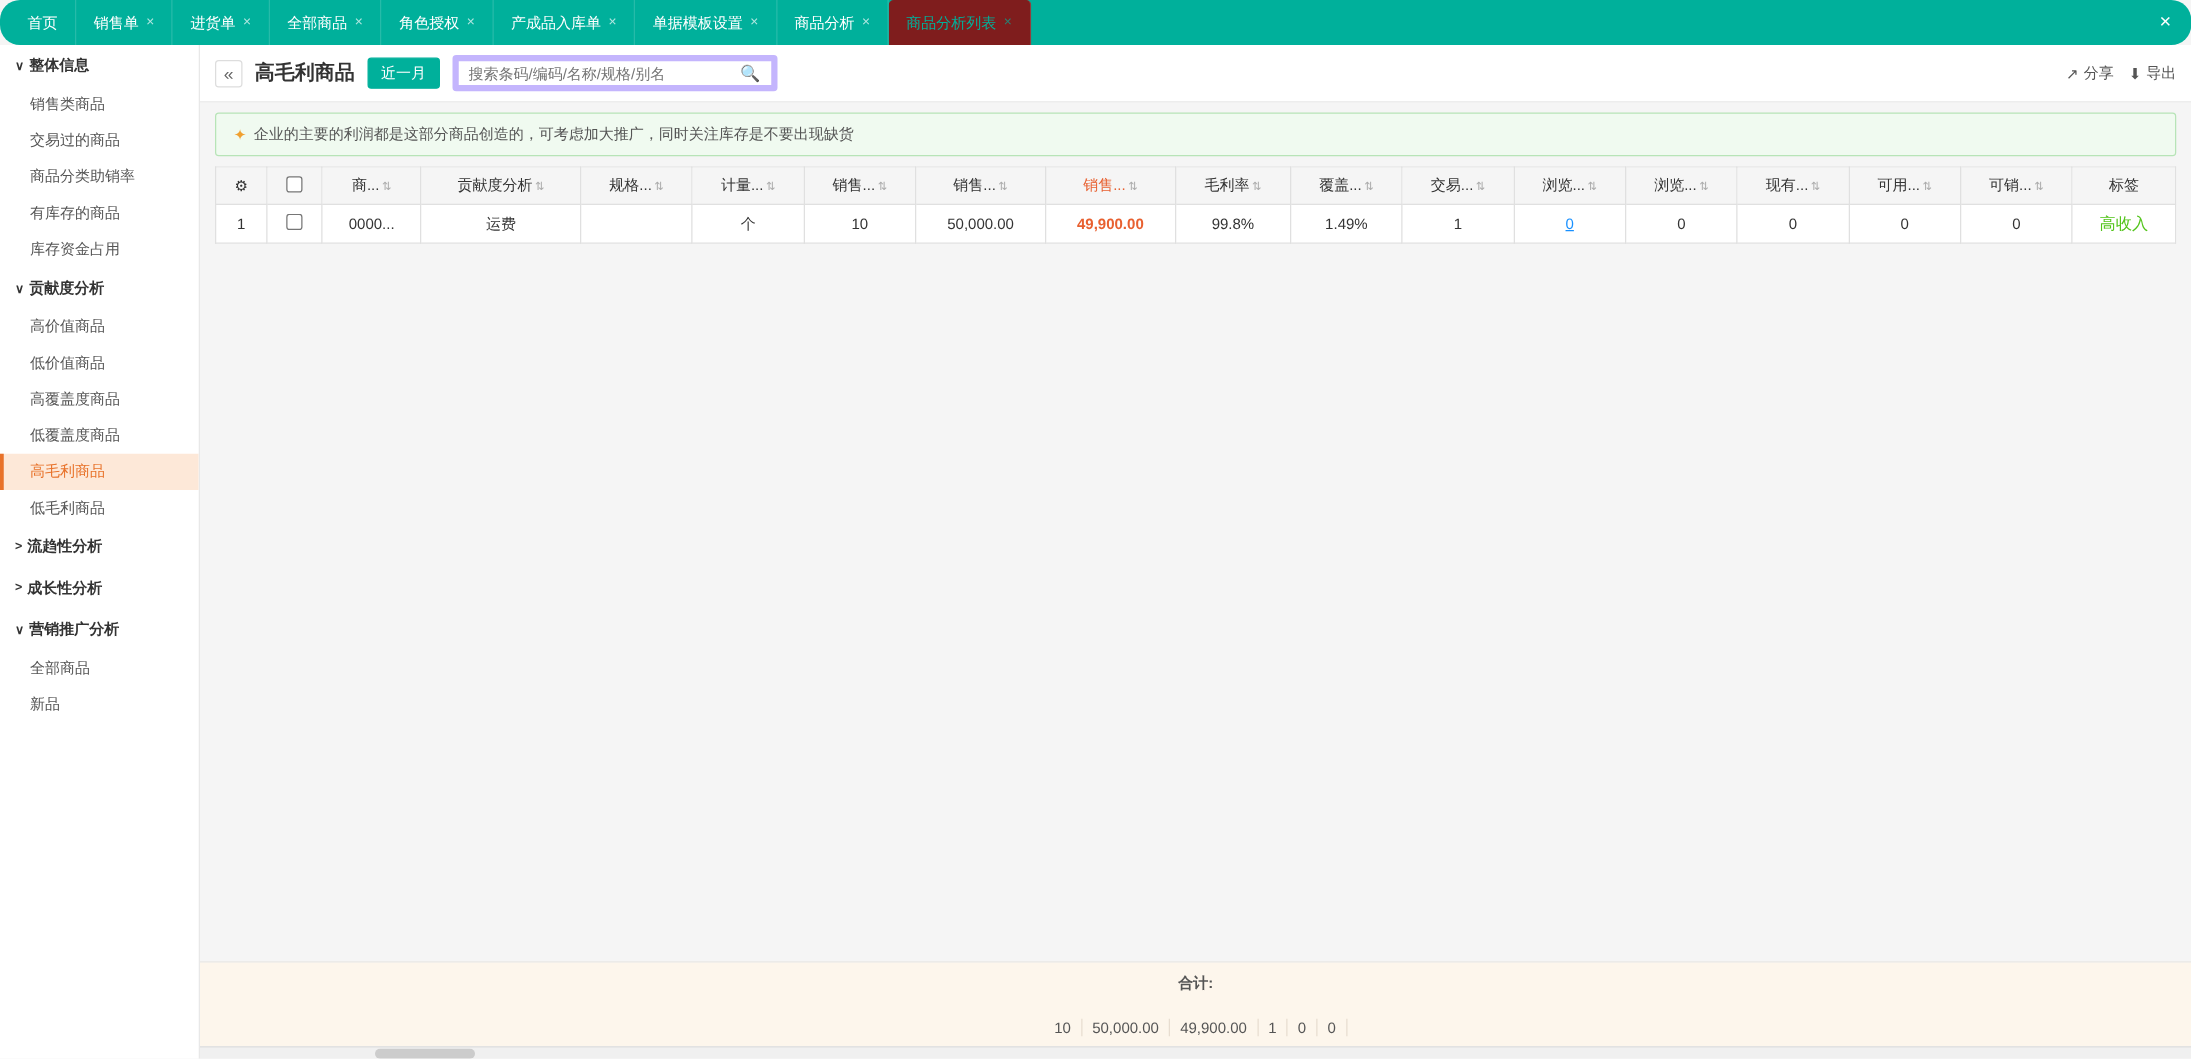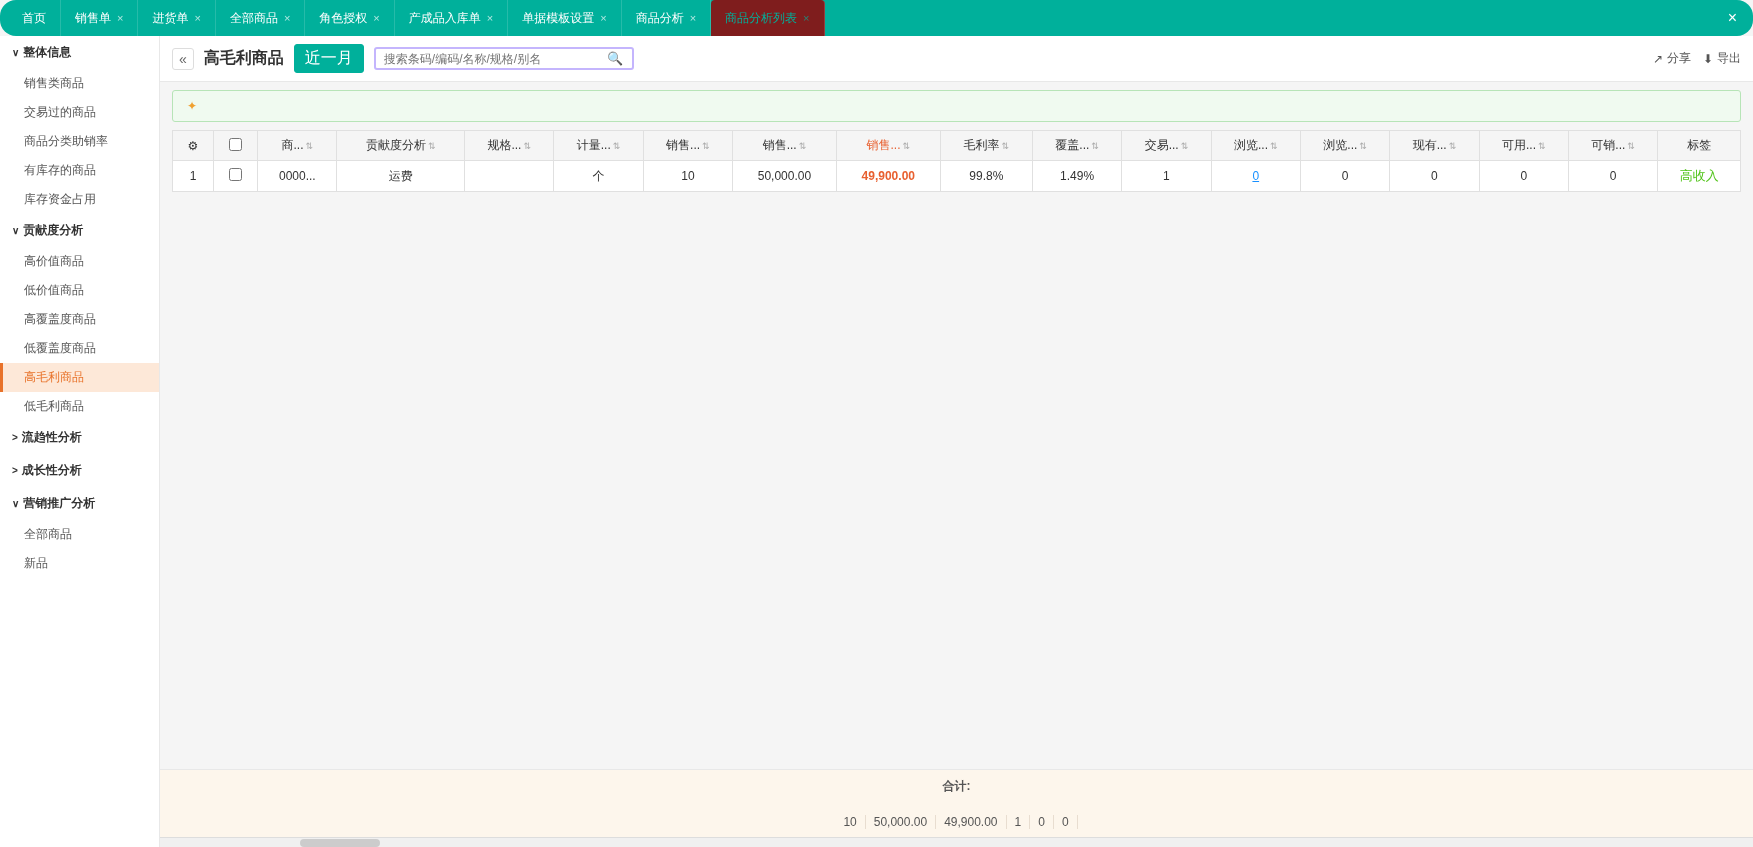--- a/index.html
+++ b/index.html
@@ -116,30 +116,30 @@
       font-weight: bold;
       color: #333;
     }
     .filter-btn {
       background: #fff;
       border: 1px solid #00b09b;
       color: #00b09b;
       padding: 3px 10px;
       border-radius: 3px;
       cursor: pointer;
-      font-size: 16px;
+      font-size: 12px;
     }
     .filter-btn.active {
       background: #00b09b;
       color: #fff;
     }
     .search-box {
       display: flex;
       align-items: center;
-      border: 2px solid #c4b5fd;
+      border: 5px solid #c4b5fd;
       border-radius: 3px;
       padding: 2px 8px;
       flex: 1;
       max-width: 260px;
     }
     .search-box input {
       border: none;
       outline: none;
       font-size: 12px;
       flex: 1;
@@ -385,20 +385,21 @@
         </div>
         <div class="action-btn">
           <span>⬇</span>
           <span>导出</span>
         </div>
       </div>
     </div>
 
     <div class="info-banner">
       <span class="info-icon">✦</span>
+      <span>企业的主要的利润都是这部分商品创造的，可考虑加大推广，同时关注库存是不要出现缺货</span>
     </div>
 
     <div class="table-container">
       <table>
         <thead>
           <tr>
             <th>⚙</th>
             <th><input type="checkbox" style=""></th>
             <th><span>商...</span><span class="sort-icon">⇅</span></th>
             <th><span>贡献度分析</span><span class="sort-icon">⇅</span></th>

